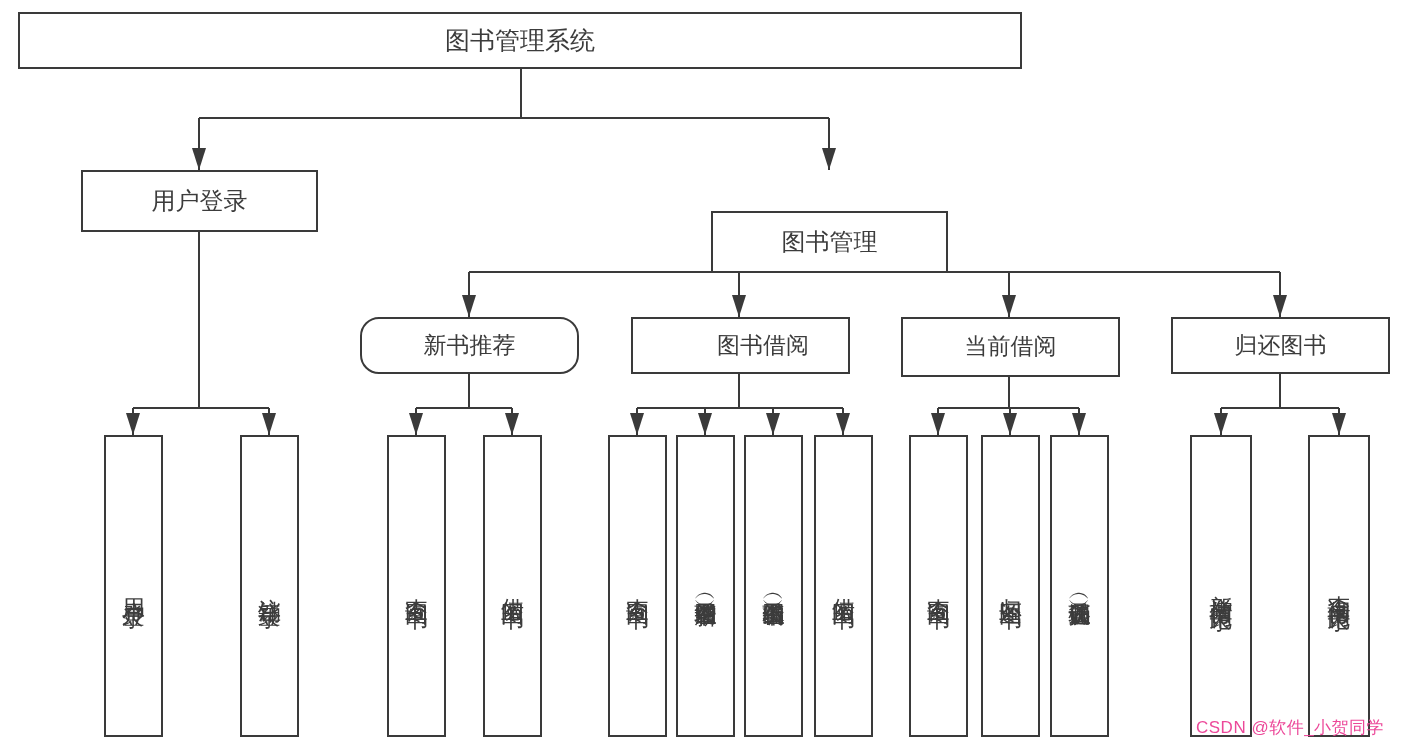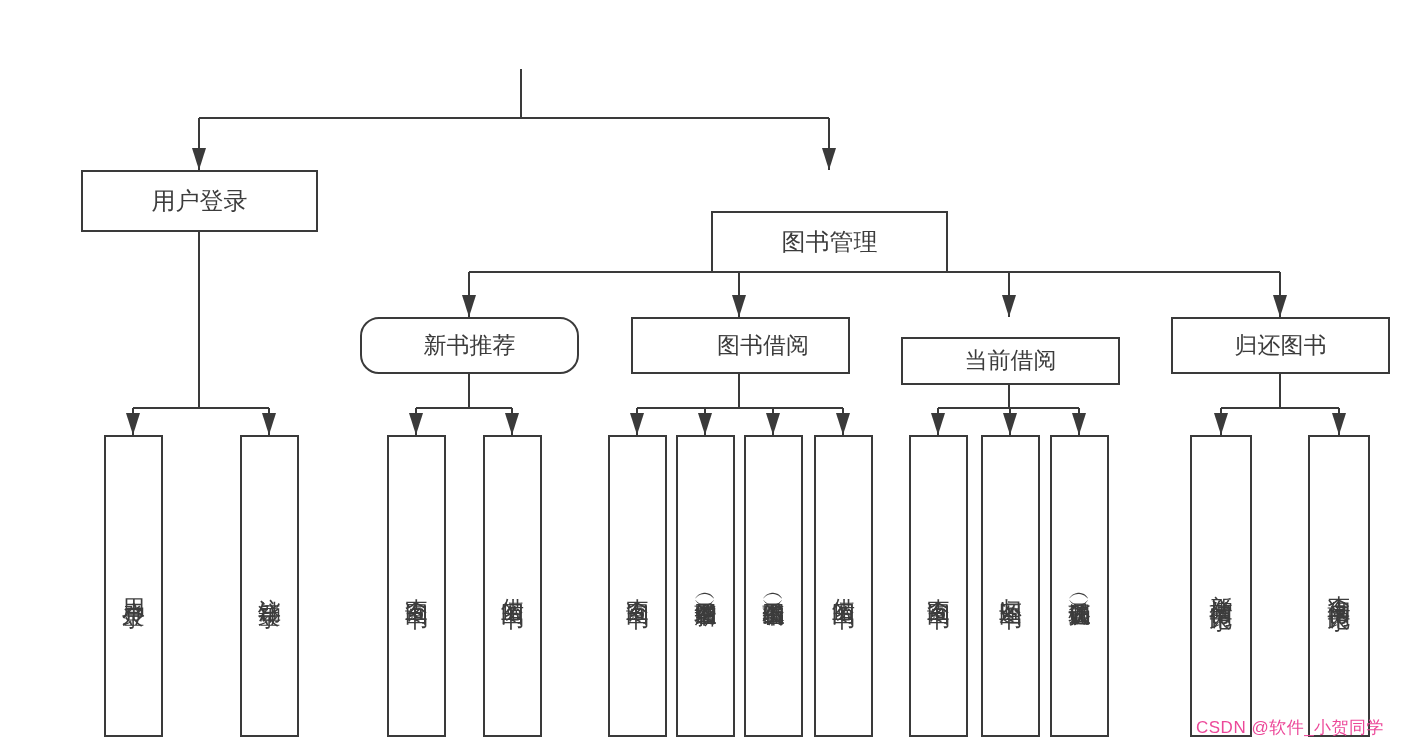--- a/index.html
+++ b/index.html
@@ -127,38 +127,41 @@
       <line x1="1079" y1="408" x2="1079" y2="435" stroke="#3a3a3a" stroke-width="2.6" shape-rendering="crispEdges"></line>
       <path d="M 1072 413 L 1086 413 L 1079 435 Z" fill="#3a3a3a"></path>
       <line x1="1280" y1="374" x2="1280" y2="408" stroke="#3a3a3a" stroke-width="2.6" shape-rendering="crispEdges"></line>
       <line x1="1221" y1="408" x2="1339" y2="408" stroke="#3a3a3a" stroke-width="2.6" shape-rendering="crispEdges"></line>
       <line x1="1221" y1="408" x2="1221" y2="435" stroke="#3a3a3a" stroke-width="2.6" shape-rendering="crispEdges"></line>
       <path d="M 1214 413 L 1228 413 L 1221 435 Z" fill="#3a3a3a"></path>
       <line x1="1339" y1="408" x2="1339" y2="435" stroke="#3a3a3a" stroke-width="2.6" shape-rendering="crispEdges"></line>
       <path d="M 1332 413 L 1346 413 L 1339 435 Z" fill="#3a3a3a"></path>
     </svg>
 
+  <div class="node node-root" id="node-root" style="left: 18px; top: 12px; width: 1004px; height: 57px;">
+    <span>图书管理系统</span>
+  </div>
 
   <div id="level2-container">
       <div class="node node-l2" style="left: 81px; top: 170px; width: 237px; height: 62px;">
         <span>用户登录</span>
       </div>
       <div class="node node-l2" style="left: 711px; top: 170px; width: 237px; height: 62px; margin-top: 41px;">
         <span>图书管理</span>
       </div>
     </div>
 
   <div id="level3-container">
       <div class="node node-l3" style="left: 360px; top: 317px; width: 219px; height: 57px; border-radius: 19px;">
         <span>新书推荐</span>
       </div>
       <div class="node node-l3" style="left: 631px; top: 317px; width: 219px; height: 57px; padding-left: 45px;">
         <span>图书借阅</span>
       </div>
-      <div class="node node-l3" style="left: 901px; top: 317px; width: 219px; height: 48px; margin-top: 20px;">
+      <div class="node node-l3" style="left: 901px; top: 317px; width: 219px; height: 60px;">
         <span>当前借阅</span>
       </div>
       <div class="node node-l3" style="left: 1171px; top: 317px; width: 219px; height: 57px;">
         <span>归还图书</span>
       </div>
     </div>
 
   <div id="leaves-container">
       <div class="node node-leaf" style="left: 104px; top: 435px; width: 59px; height: 302px;">
         <span class="vtext">用户登录</span>

